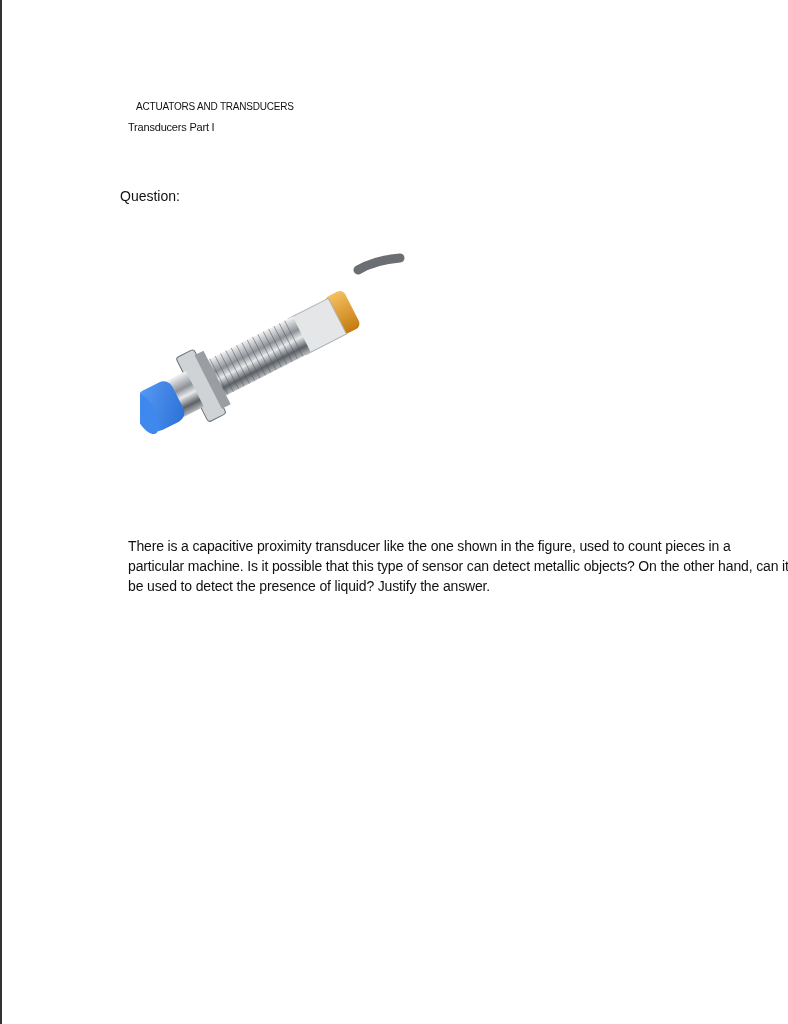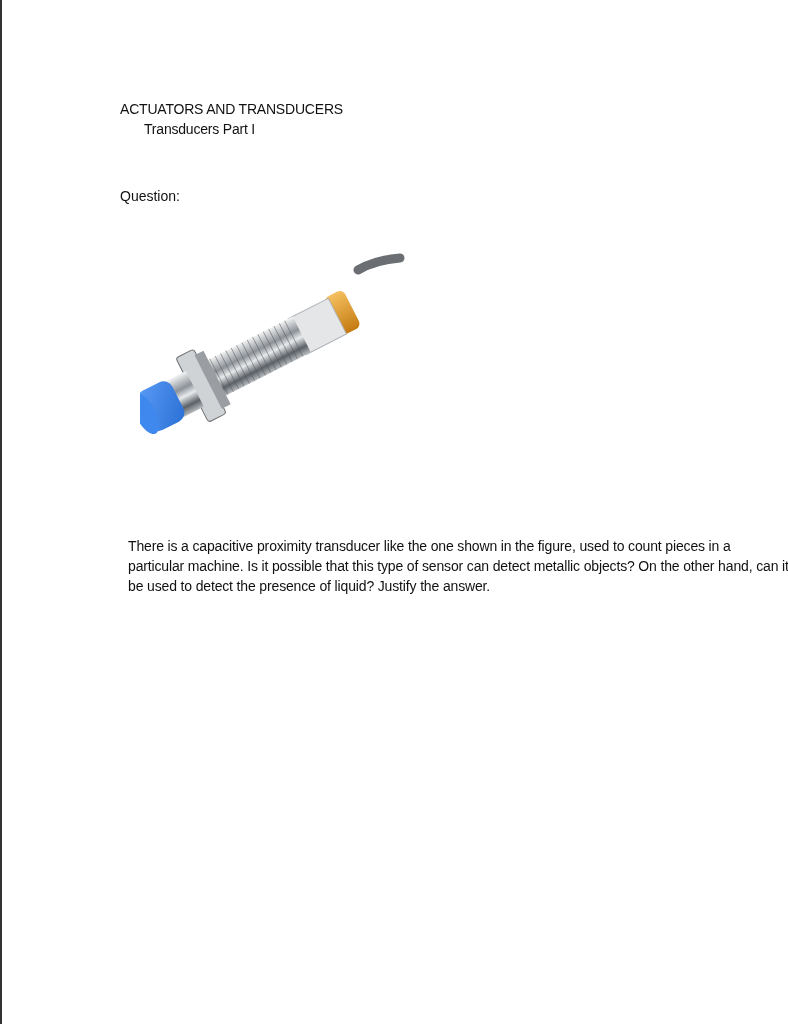--- a/index.html
+++ b/index.html
@@ -1,20 +1,20 @@
 <!DOCTYPE html>
 <html><head>
 <meta charset="utf-8">
 <style>
   html, body { margin:0; padding:0; }
   body { width:788px; height:1024px; background:#fff; position:relative; overflow:hidden;
          font-family:"Liberation Sans", "DejaVu Sans", sans-serif; color:#111; }
   .left-border { position:absolute; left:0; top:0; width:2px; height:1024px; background:#333; }
-  .title { position:absolute; left:120px; top:101px; font-size:14px; letter-spacing:-0.2px; }
-  .subtitle { position:absolute; left:144px; top:121px; font-size:14px; letter-spacing:-0.2px;text-align:right; }
+  .title { position:absolute; left:136px; top:101px; font-size:10px; letter-spacing:-0.2px; }
+  .subtitle { position:absolute; left:128px; top:121px; font-size:11px; letter-spacing:-0.2px;text-align:right; }
   .question { position:absolute; left:120px; top:188px; font-size:14px; }
   .figure { position:absolute; left:140px; top:248px; width:270px; height:205px; }
   .para { position:absolute; left:128px; top:536px; width:662px; font-size:14px; line-height:20px; letter-spacing:-0.15px; }
 </style>
 </head>
 <body>
 
 <div class="left-border"></div>
 
 <div class="title">ACTUATORS AND TRANSDUCERS</div>

